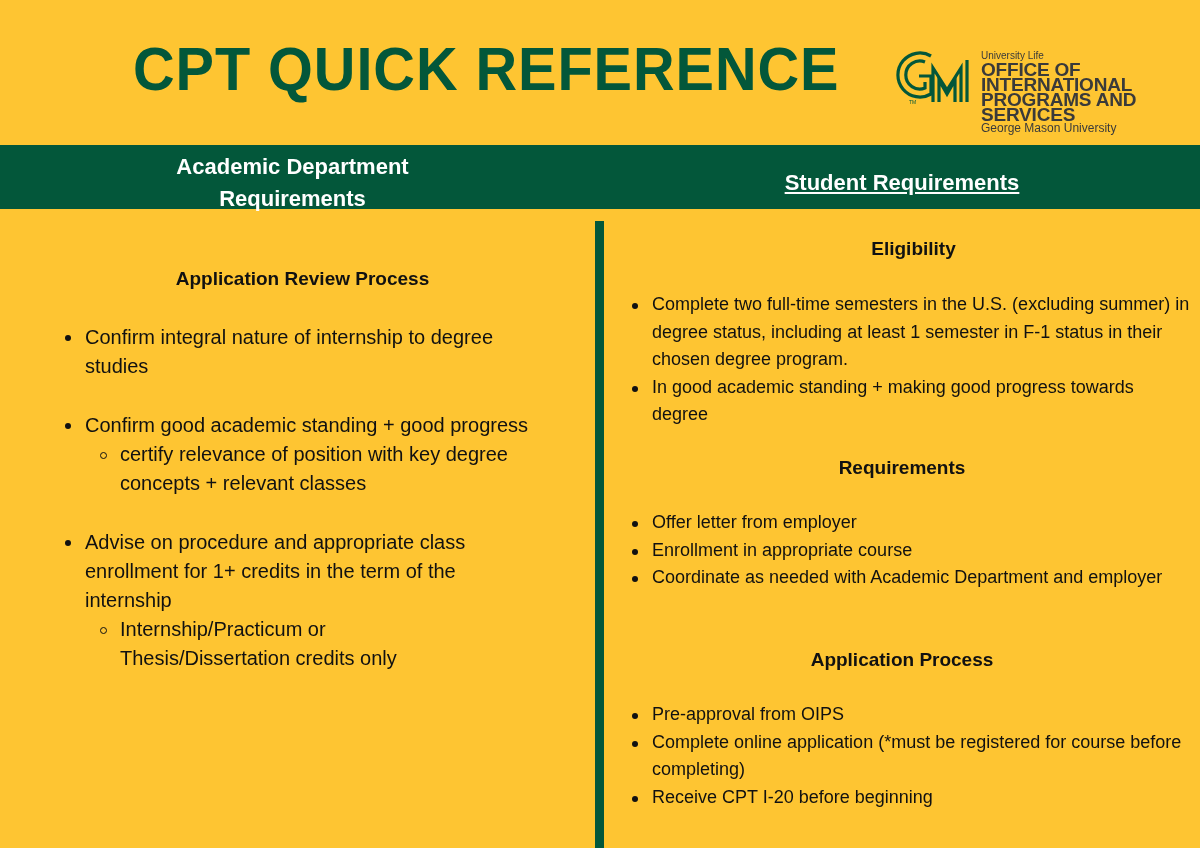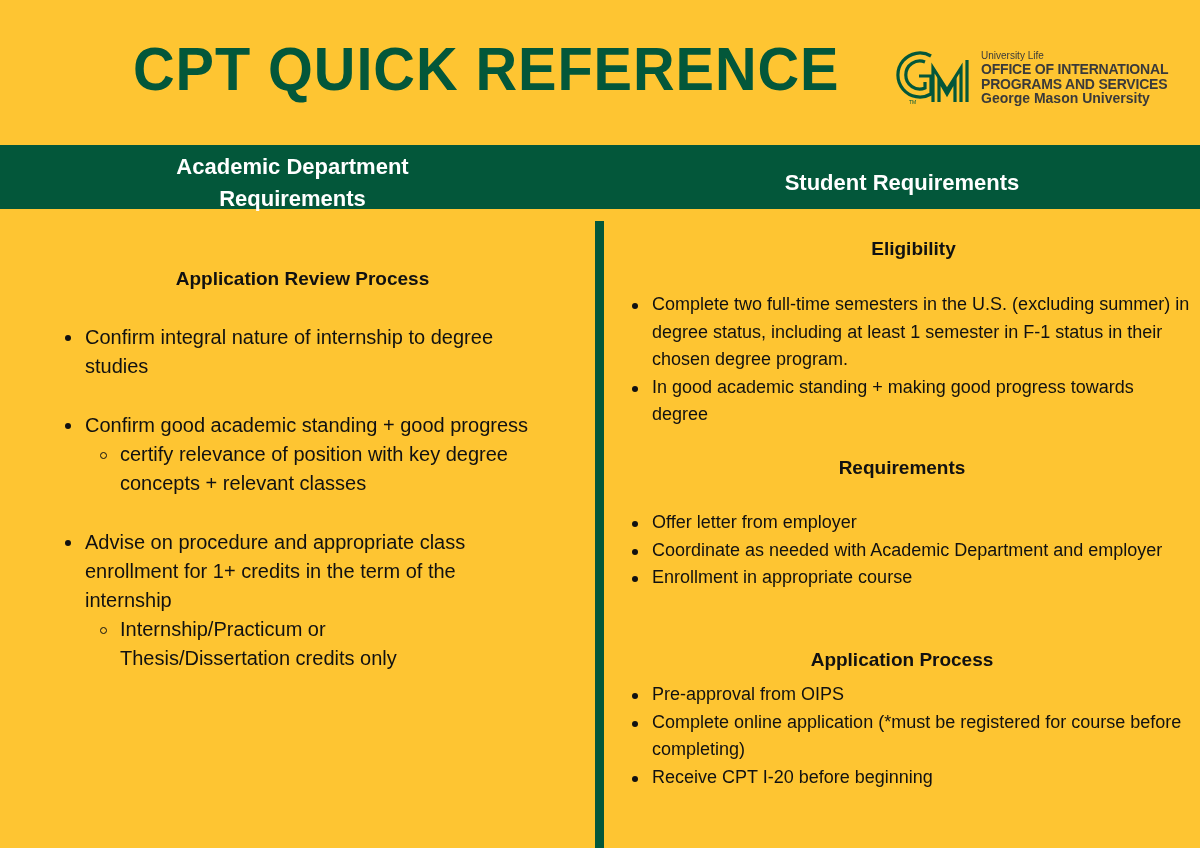--- a/index.html
+++ b/index.html
@@ -13,34 +13,34 @@
   .title {
     position: absolute; left: 133px; top: 38px;
     font-family: "Liberation Sans", sans-serif;
     font-weight: bold; font-size: 62px; letter-spacing: 1px;
     color: #03573A; line-height: 1; transform: scaleX(0.93); transform-origin: left;
   }
   .logo { position: absolute; left: 895px; top: 44px; width: 290px; height: 62px; }
   .logo-mark { position: absolute; left: 0; top: 0; width: 80px; height: 62px; }
   .logo-text { position: absolute; left: 86px; top: 6px; color: #3a3a3a; }
   .logo-sub { font-size: 10px; line-height: 12px; }
-  .logo-main { font-size: 14px; font-weight: bold; line-height: 15px; letter-spacing: -0.2px; }
-  .logo-uni { font-size: 14px; font-weight: bold; line-height: 12px; }
+  .logo-main { font-size: 19px; font-weight: bold; line-height: 15px; letter-spacing: -0.2px; }
+  .logo-uni { font-size: 12px; font-weight: normal; line-height: 12px; }
 
   .band {
     position: absolute; left: 0; top: 145px; width: 1200px; height: 64px;
     background: #03573A;
   }
   .band-head {
     position: absolute; top: 0; height: 76px;
     display: flex; align-items: center; justify-content: center; text-align: center;
     color: #fff; font-weight: bold; font-size: 22px; line-height: 32px;
   }
   .band-head.left { left: 0; width: 585px; }
-  .band-head.right { left: 604px; width: 596px; }
+  .band-head.right { left: 604px; width: 596px; text-decoration: underline; }
   .divider {
     position: absolute; left: 595px; top: 221px; width: 9px; height: 627px; background: #03573A;
   }
 
   .col { position: absolute; top: 221px; }
   .col.left { left: 0; width: 595px; }
   .col.right { left: 604px; width: 596px; }
   .sec-title {
     position: absolute; left: 0; right: 0; text-align: center;
     font-weight: bold; font-size: 19px; color: #111;
@@ -109,23 +109,23 @@
 <div class="col right">
   <div class="sec-title" style="top:17px;padding-left:23px;">Eligibility</div>
   <ul style="left:48px; top:70px; width:540px;">
     <li class="b">Complete two full-time semesters in the U.S. (excluding summer) in degree status, including at least 1 semester in F-1 status in their chosen degree program.</li>
     <li class="b">In good academic standing + making good progress towards degree</li>
   </ul>
 
   <div class="sec-title" style="top:236px;">Requirements</div>
   <ul style="left:48px; top:288px; width:540px;">
     <li class="b">Offer letter from employer</li>
+    <li class="b">Enrollment in appropriate course</li>
     <li class="b">Coordinate as needed with Academic Department and employer</li>
-    <li class="b">Enrollment in appropriate course</li>
   </ul>
 
   <div class="sec-title" style="top:428px;">Application Process</div>
-  <ul style="left:48px; top:460px; width:530px;">
+  <ul style="left:48px; top:480px; width:530px;">
     <li class="b">Pre-approval from OIPS</li>
     <li class="b">Complete online application (*must be registered for course before completing)</li>
     <li class="b">Receive CPT I-20 before beginning</li>
   </ul>
 </div>
 
 </body></html>

